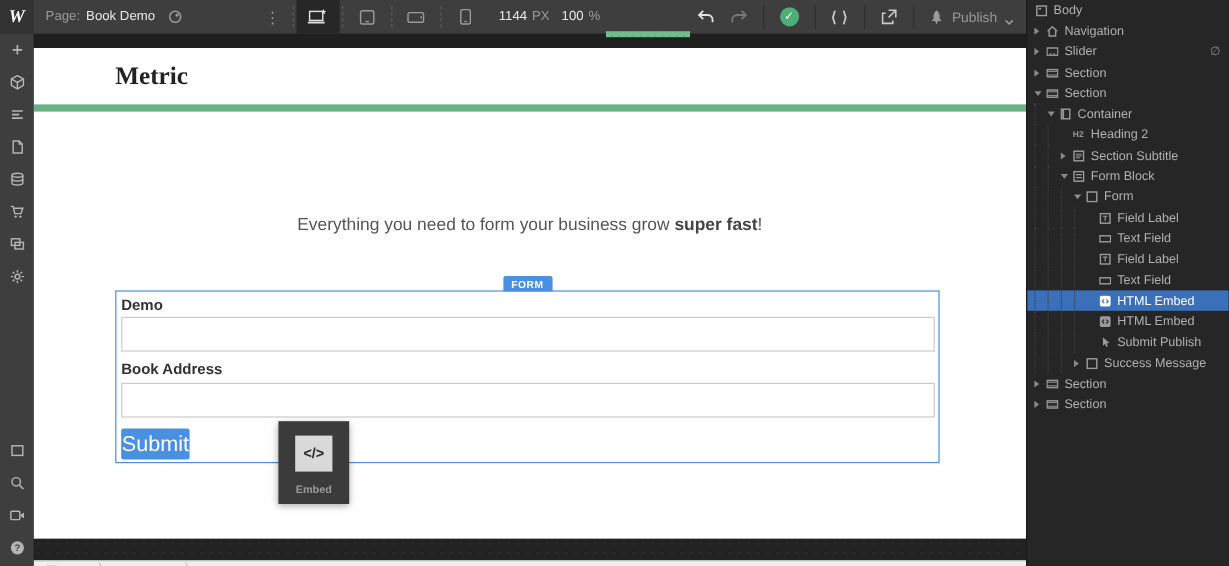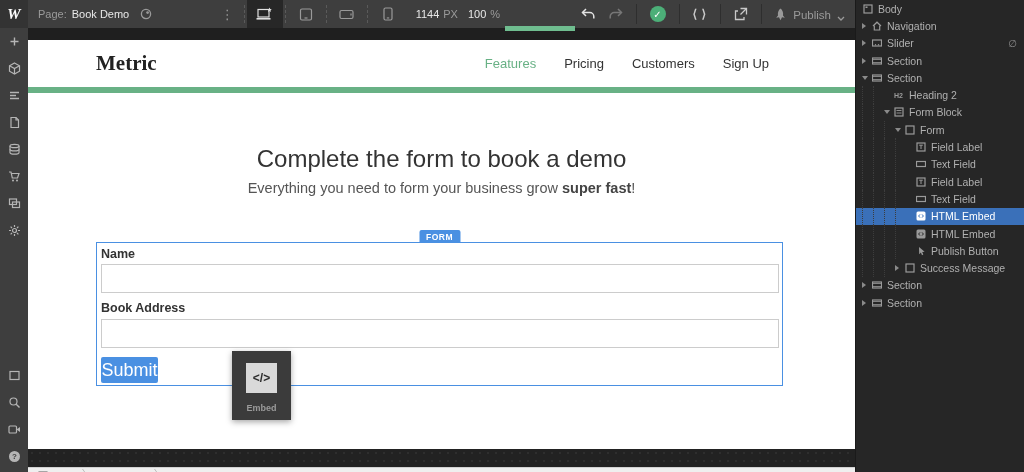--- a/index.html
+++ b/index.html
@@ -269,36 +269,29 @@
             <text x="6.5" y="9" font-size="8" font-weight="bold" text-anchor="middle" fill="#3e3e3e">?</text>
           </svg>
         </div>
       </div>
   </div>
 
   <div id="canvas">
     <div id="page">
       <div id="site-nav">
         <div id="brand">Metric</div>
-        <div id="nav-links">
-            <span class="nav-link active">Features</span>
-            <span class="nav-link">Pricing</span>
-            <span class="nav-link">Customers</span>
-            <span class="nav-link">Sign Up</span>
-          </div>
       </div>
       <div id="green-bar"></div>
-      <div id="hero-heading">Complete the form to book a demo</div>
       <div id="hero-sub">
         <span>Everything you need to form your business grow </span><b>super fast</b><span>!</span>
       </div>
 
       <div id="form-wrap">
         <div id="form-badge">FORM</div>
-        <div class="fld-label" id="lbl-name">Name</div>
+        <div class="fld-label" id="lbl-name">Demo</div>
         <input class="txt-input" id="in-name" type="text" value="" style="">
         <div class="fld-label" id="lbl-email">Book Address</div>
         <input class="txt-input" id="in-email" type="text" value="" style="">
         <button id="submit-btn">Submit</button>
       </div>
 
       <div id="embed-tip">
         <div id="embed-sq">&lt;/&gt;</div>
         <div id="embed-lbl">Embed</div>
       </div>
@@ -392,26 +385,53 @@
           <span class="tn-icon">
             <svg width="10" height="10" viewBox="0 0 10 10">
               <rect x="0.5" y="2" width="9" height="6" fill="none" stroke="#9a9a9a" stroke-width="1.2"></rect>
               <path d="M0.5 3.5h9M0.5 6.5h9" stroke="#9a9a9a" stroke-width="0.8"></path>
             </svg>
           </span>
           <span>Section</span>
         </div>
         <div class="tn-row">
           <span class="tn-spacer"></span>
+          <span class="tn-arrow">
+            <span class="arr-d"></span>
+          </span>
+          <span class="tn-icon">
+            <svg width="10" height="10" viewBox="0 0 10 10">
+              <rect x="1.5" y="1" width="7" height="8" fill="none" stroke="#9a9a9a" stroke-width="1.2"></rect>
+              <path d="M3 1v8" stroke="#9a9a9a" stroke-width="1.5"></path>
+            </svg>
+          </span>
+          <span>Container</span>
+        </div>
+        <div class="tn-row">
+          <span class="tn-spacer"></span>
           <span class="tn-spacer"></span>
           <span class="tn-arrow"></span>
           <span class="tn-icon">
             <span class="h2glyph">H2</span>
           </span>
           <span>Heading 2</span>
+        </div>
+        <div class="tn-row">
+          <span class="tn-spacer"></span>
+          <span class="tn-spacer"></span>
+          <span class="tn-arrow">
+            <span class="arr-r"></span>
+          </span>
+          <span class="tn-icon">
+            <svg width="10" height="10" viewBox="0 0 10 10">
+              <rect x="1" y="1" width="8" height="8" fill="none" stroke="#9a9a9a" stroke-width="1.2"></rect>
+              <path d="M2.5 3.5h5M2.5 5h5M2.5 6.5h3.5" stroke="#9a9a9a" stroke-width="0.8"></path>
+            </svg>
+          </span>
+          <span>Section Subtitle</span>
         </div>
         <div class="tn-row">
           <span class="tn-spacer"></span>
           <span class="tn-spacer"></span>
           <span class="tn-arrow">
             <span class="arr-d"></span>
           </span>
           <span class="tn-icon">
             <svg width="10" height="10" viewBox="0 0 10 10">
               <rect x="1" y="1" width="8" height="8" fill="none" stroke="#9a9a9a" stroke-width="1.2"></rect>
@@ -520,21 +540,21 @@
           <span class="tn-spacer"></span>
           <span class="tn-spacer"></span>
           <span class="tn-spacer"></span>
           <span class="tn-spacer"></span>
           <span class="tn-arrow"></span>
           <span class="tn-icon">
             <svg width="10" height="10" viewBox="0 0 10 10">
               <path d="M3 1l0.2 7.2 1.7-1.6 1.1 2.6 1.3-0.6-1.1-2.5 2.4-0.3z" fill="#9a9a9a"></path>
             </svg>
           </span>
-          <span>Publish Button</span>
+          <span>Submit Publish</span>
         </div>
         <div class="tn-row">
           <span class="tn-spacer"></span>
           <span class="tn-spacer"></span>
           <span class="tn-spacer"></span>
           <span class="tn-arrow">
             <span class="arr-r"></span>
           </span>
           <span class="tn-icon">
             <svg width="10" height="10" viewBox="0 0 10 10">

